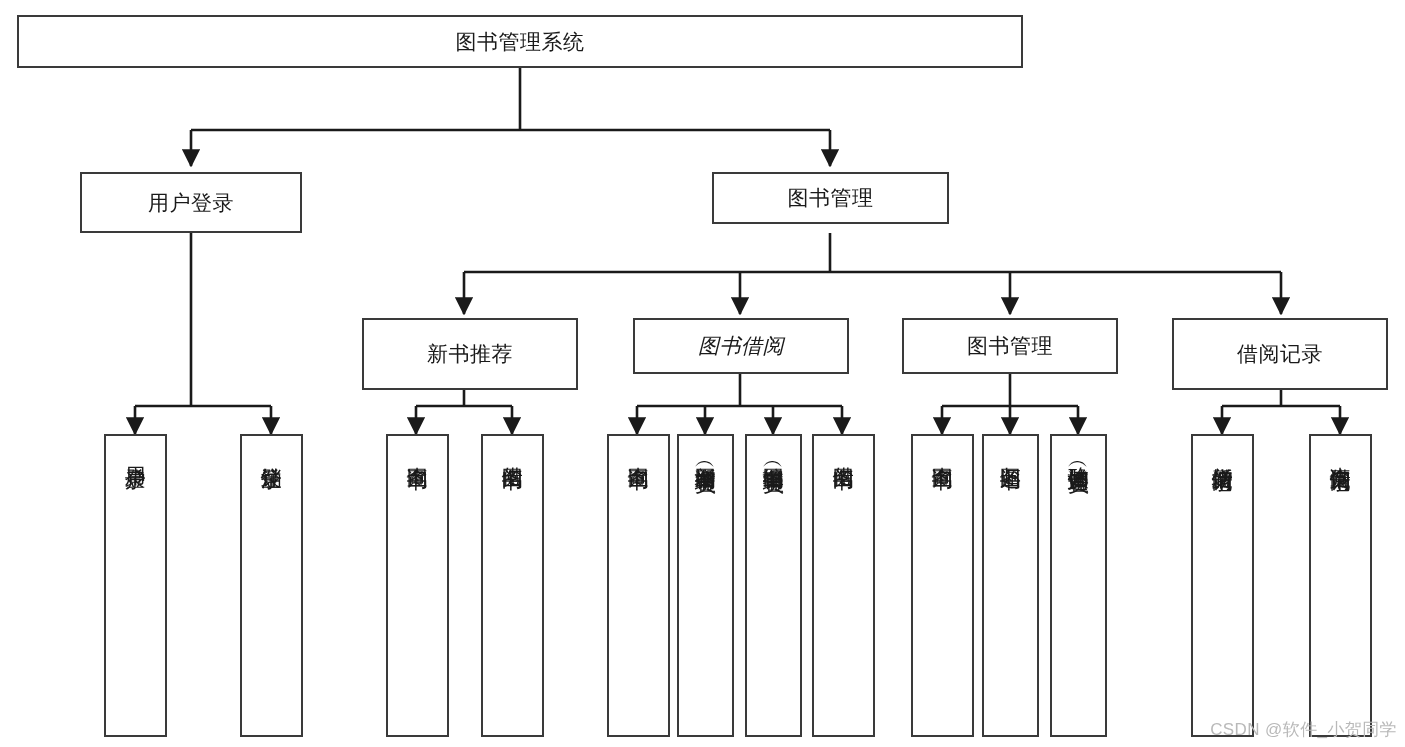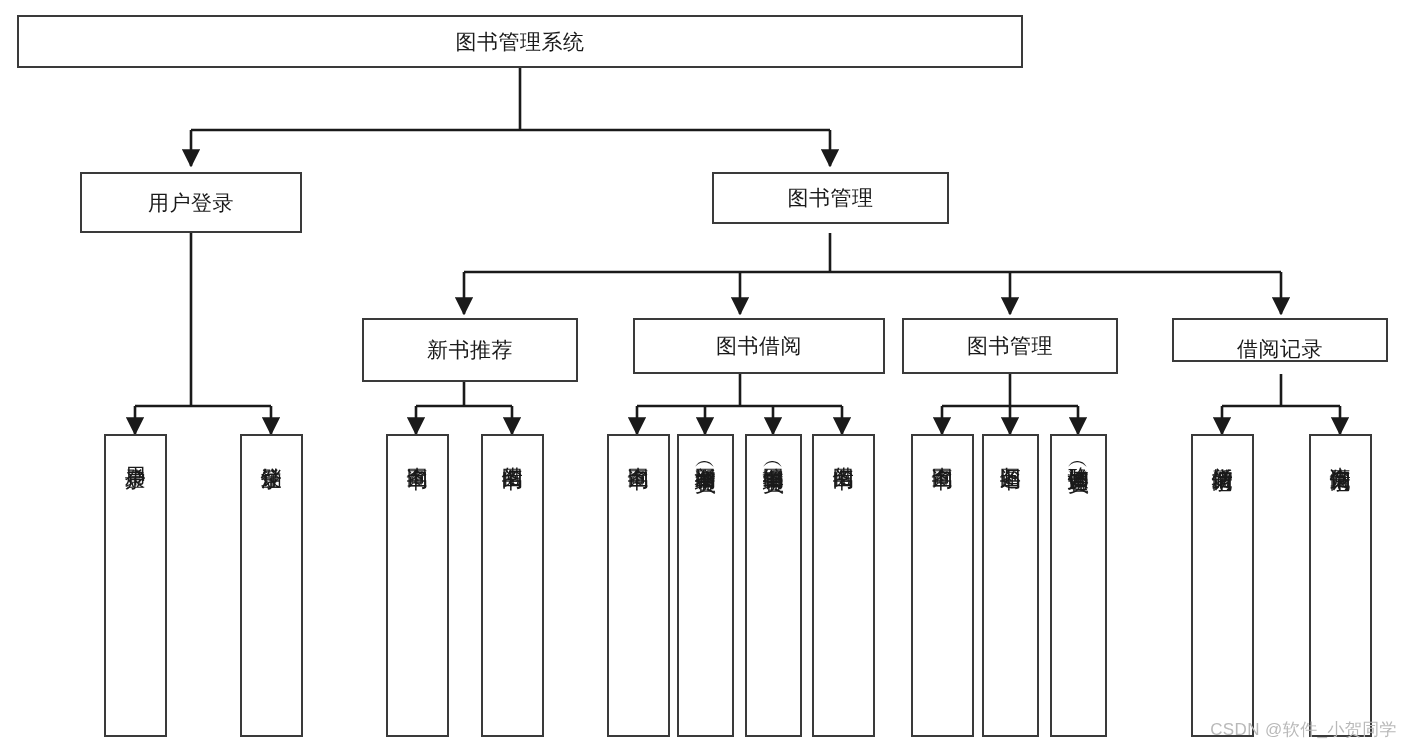--- a/index.html
+++ b/index.html
@@ -125,30 +125,30 @@
     <span class="node-label">图书管理系统</span>
   </div>
 
   <div class="node horiz" style="left:80px; top:172px; width:222px; height:61px;">
     <span class="node-label">用户登录</span>
   </div>
   <div class="node horiz" style="left:712px; top:172px; width:237px; height:52px;">
     <span class="node-label">图书管理</span>
   </div>
 
-  <div class="node horiz" style="left:362px; top:318px; width:216px; height:64px;">
+  <div class="node horiz" style="left:362px; top:318px; width:216px; height:72px;">
     <span class="node-label">新书推荐</span>
   </div>
-  <div class="node horiz" style="left:633px; top:318px; width:252px; height:56px;">
+  <div class="node horiz" style="left:633px; top:318px; width:216px; height:56px;font-style:italic;">
     <span class="node-label">图书借阅</span>
   </div>
   <div class="node horiz" style="left:902px; top:318px; width:216px; height:56px;">
     <span class="node-label">图书管理</span>
   </div>
-  <div class="node horiz" style="left:1172px; top:318px; width:216px; height:44px;align-items:flex-end;">
+  <div class="node horiz" style="left:1172px; top:318px; width:216px; height:72px;">
     <span class="node-label">借阅记录</span>
   </div>
 
   <div class="node vert" style="left:104px; top:434px; width:63px; height:303px;">
     <span class="node-label">用户登录</span>
   </div>
   <div class="node vert" style="left:240px; top:434px; width:63px; height:303px;">
     <span class="node-label">注销登录</span>
   </div>
 

